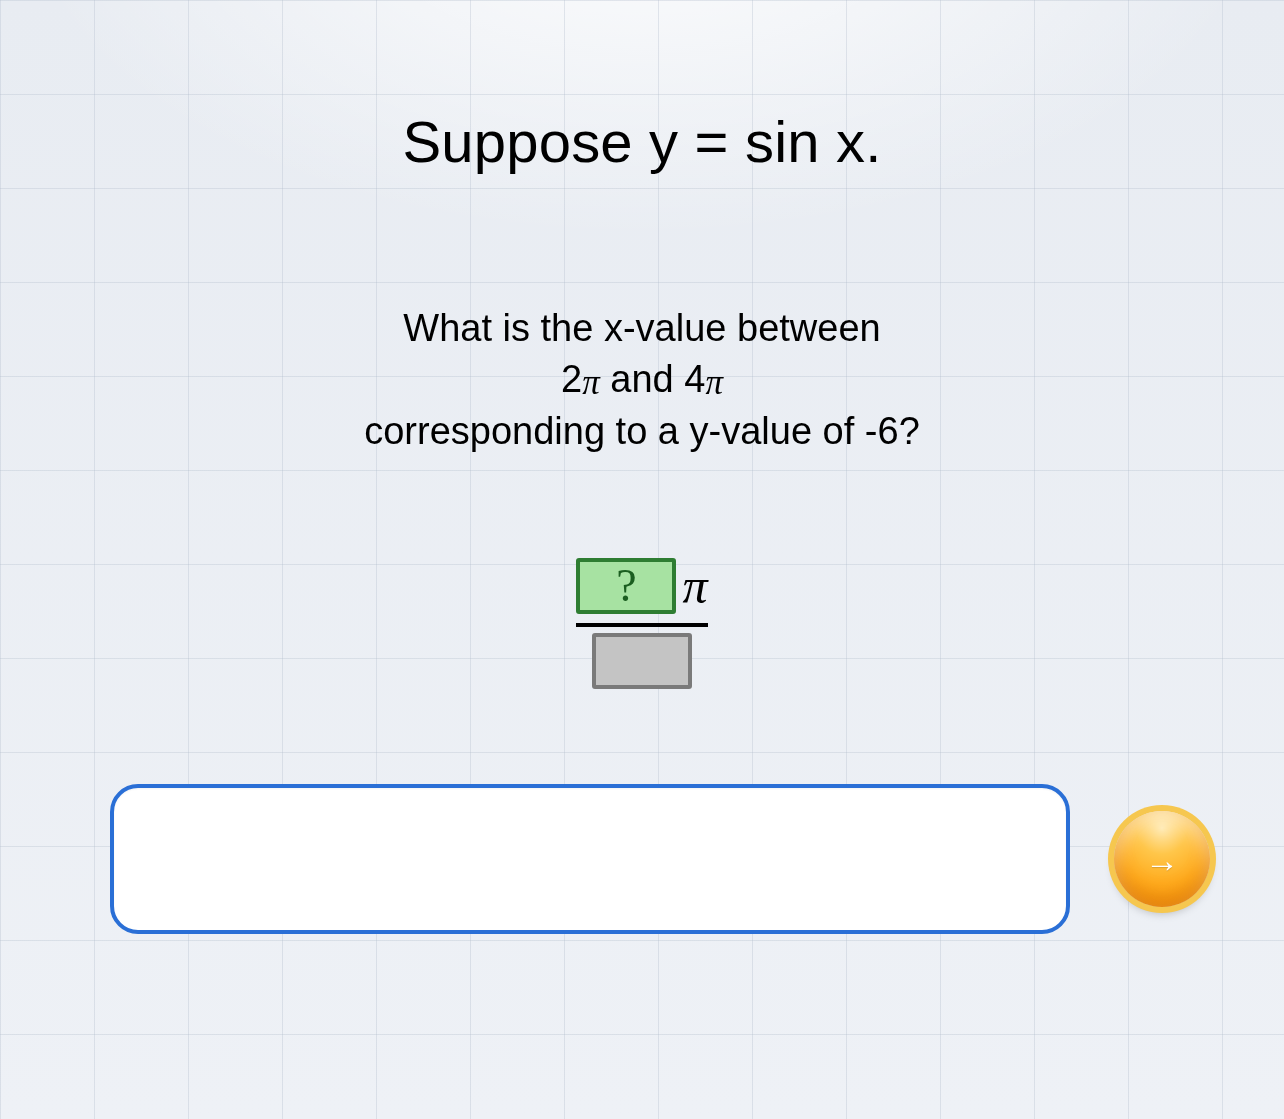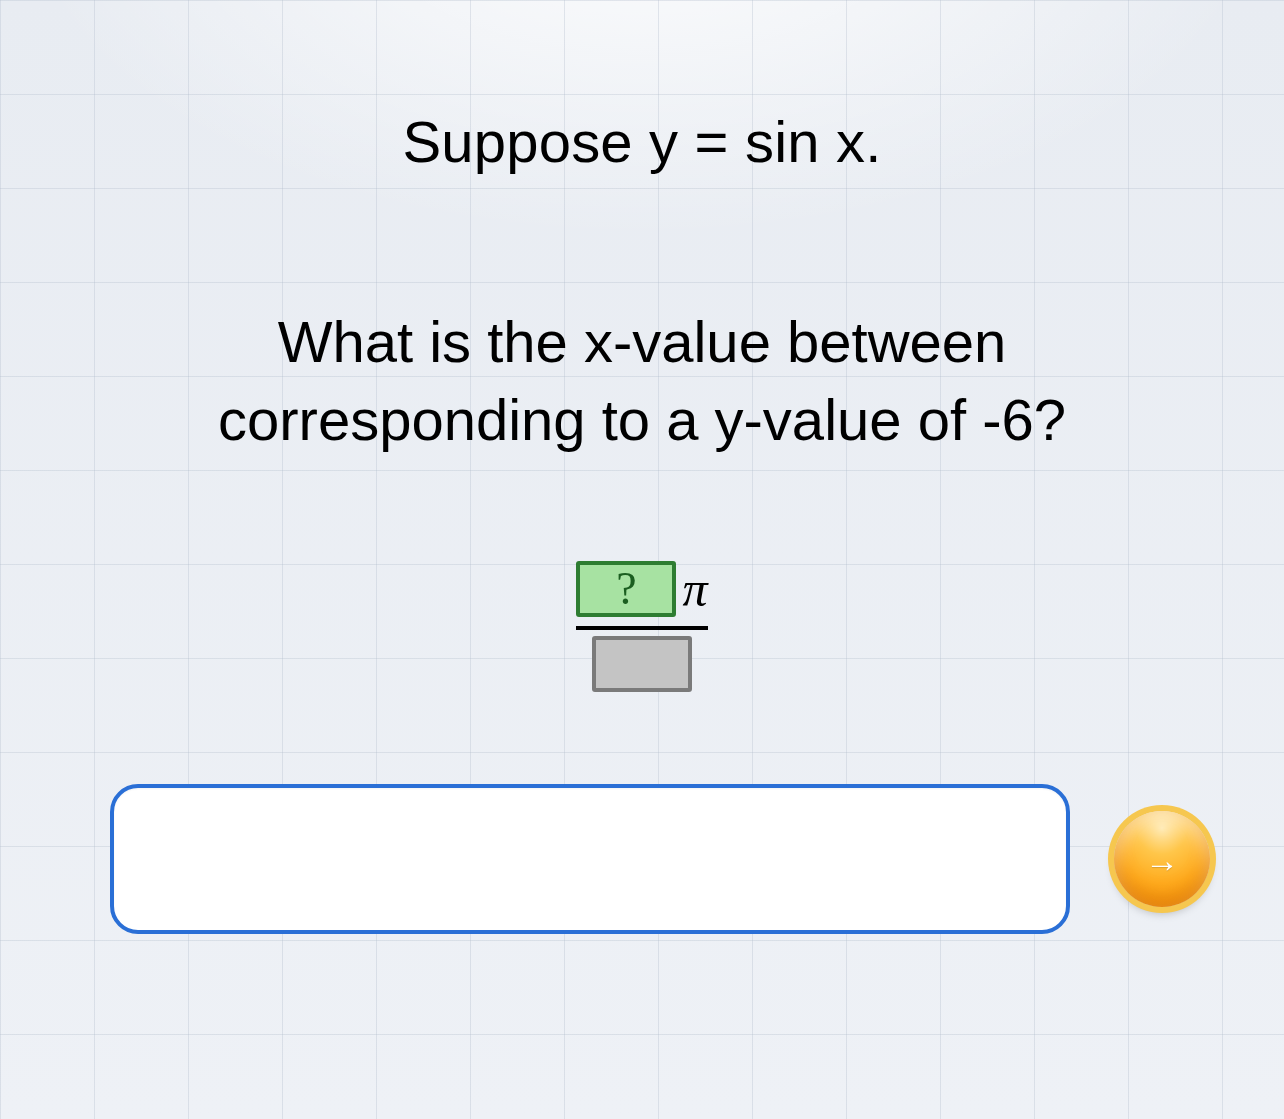--- a/index.html
+++ b/index.html
@@ -31,21 +31,21 @@
       width: 100%;
       text-align: center;
       color: #000;
     }
     .line1 {
       font-size: 58px;
       margin-top: 108px;
       letter-spacing: 0.2px;
     }
     .block2 {
-      font-size: 58px;
+      font-size: 38px;
       margin-top: 128px;
       line-height: 1.35;
     }
     .pi {
       font-family: "Times New Roman", Times, serif;
       font-style: italic;
       font-size: 0.92em;
       position: relative;
       top: 2px;
     }
@@ -148,20 +148,23 @@
 </head>
 <body>
 
 <div class="grid"></div>
 
 <div class="content">
   <div class="line1">Suppose y = sin x.</div>
 
   <div class="block2">
     <div>What is the x-value between</div>
+    <div>
+      <span>2</span><span class="pi">π</span><span> and </span><span>4</span><span class="pi">π</span>
+    </div>
     <div>corresponding to a y-value of -6?</div>
   </div>
 
   <div class="fraction-wrap">
     <div class="fraction">
       <div class="frac-row numer">
         <span class="slot green">?</span>
         <span class="slot-pi">π</span>
       </div>
       <div class="vinculum"></div>

